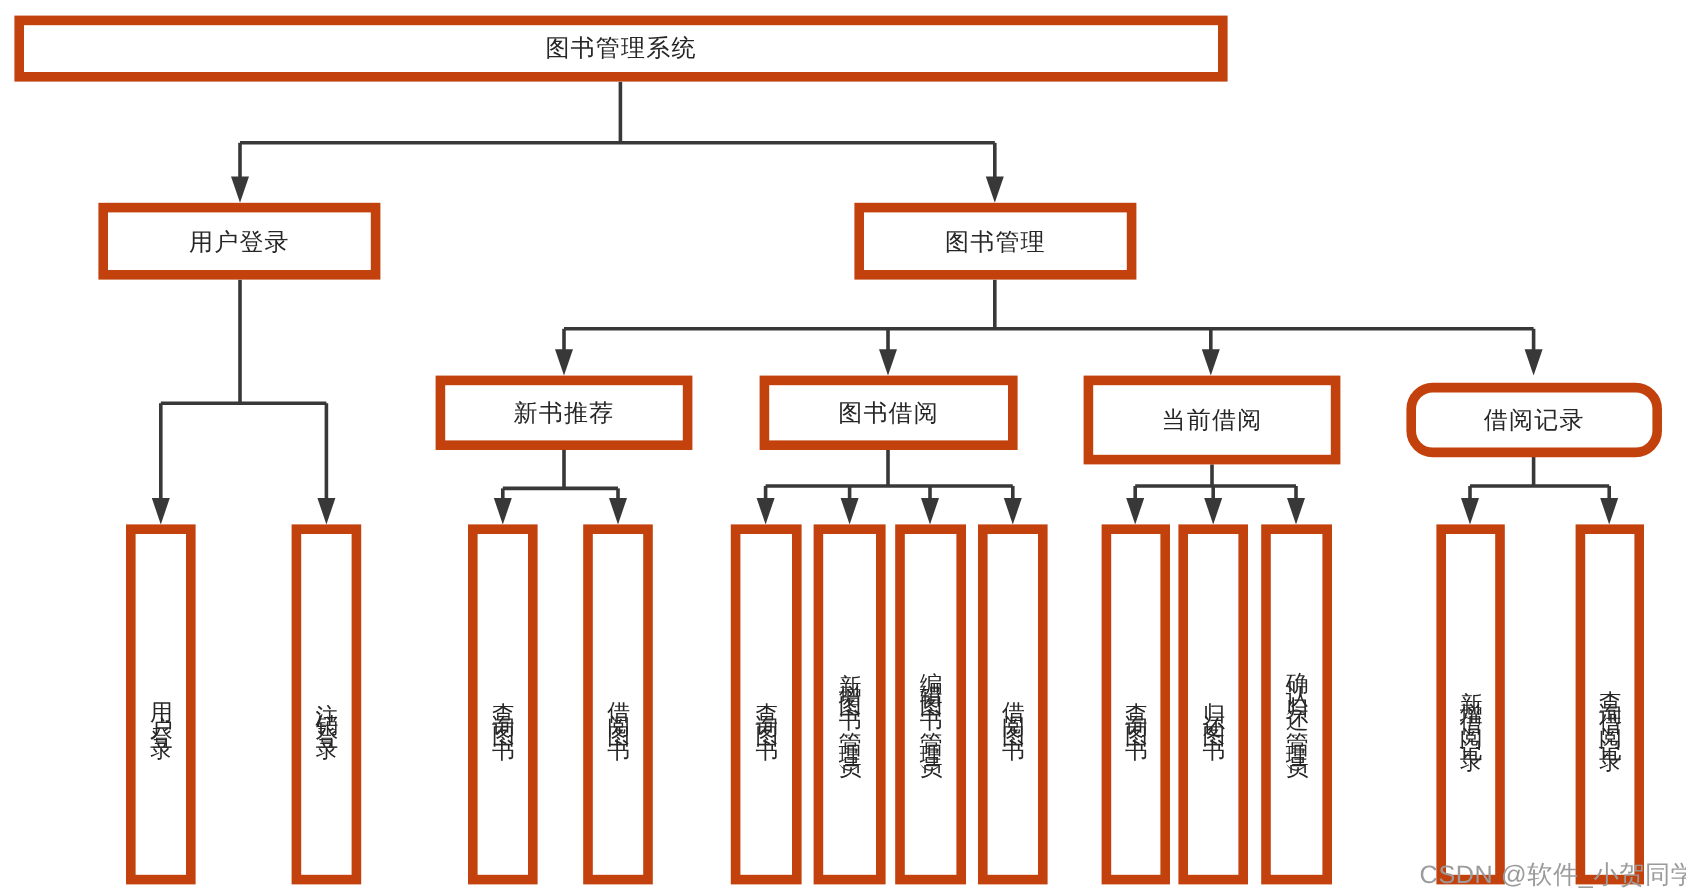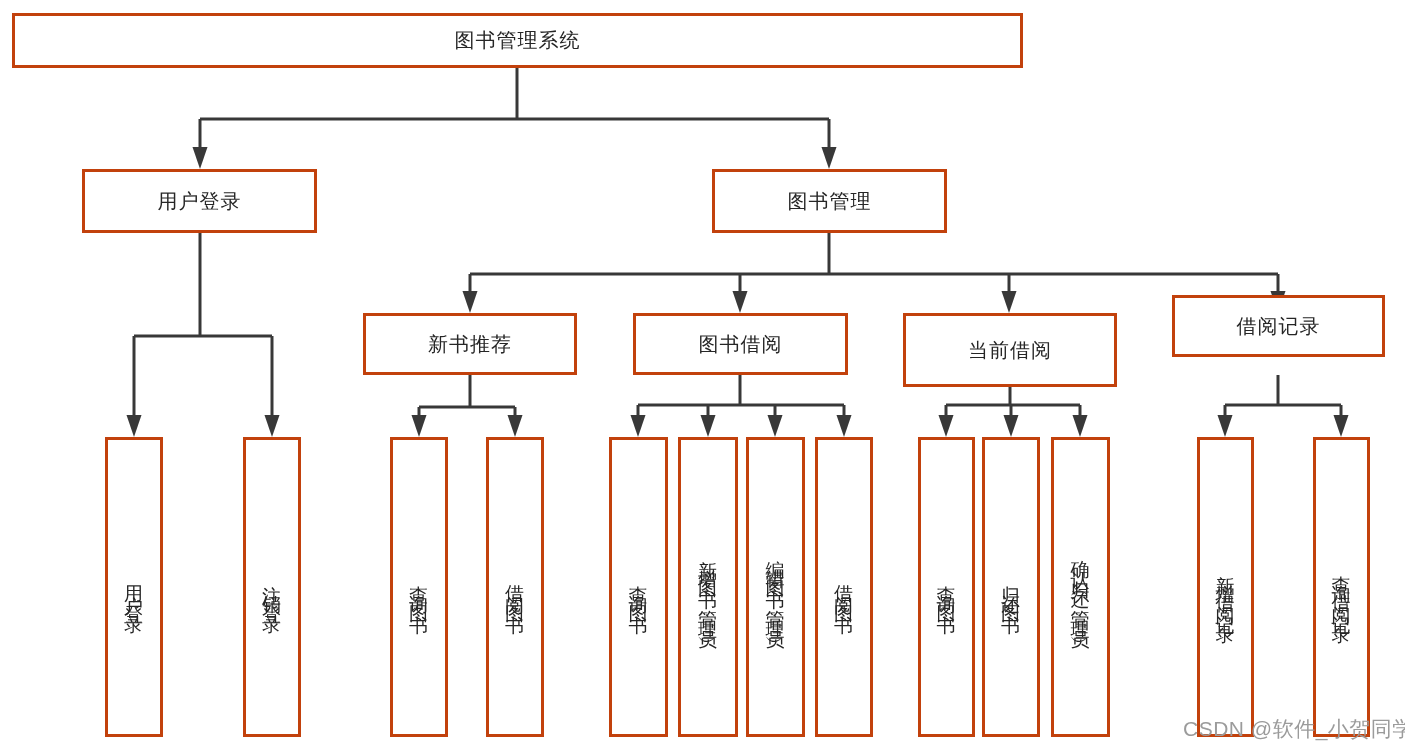--- a/index.html
+++ b/index.html
@@ -2,41 +2,41 @@
 <html><head>
 <meta charset="utf-8">
 <style>
   html,body{margin:0;padding:0;background:#ffffff;}
   .canvas{
     position:relative;width:1405px;height:747px;background:#ffffff;overflow:hidden;
     font-family:"Liberation Sans","DejaVu Sans",sans-serif;
   }
   .connectors{position:absolute;left:0;top:0;z-index:1;}
   .node{
-    position:absolute;box-sizing:border-box;border:3px solid #c2410c;background:#ffffff;
+    position:absolute;box-sizing:border-box;border:8px solid #c2410c;background:#ffffff;
     display:flex;align-items:center;justify-content:center;
     color:#262626;z-index:2;
   }
   .node.h span{font-size:20px;letter-spacing:1px;white-space:nowrap;}
   .node.v{align-items:flex-start;justify-content:center;}
   .node.v span{
     writing-mode:vertical-rl;text-orientation:mixed;
     font-size:19px;line-height:1;letter-spacing:10px;
     margin:auto 0;padding-top:6px;white-space:nowrap;
   }
   
   #n-root{left:12px;top:13px;width:1011px;height:55px;}
   
   #n-user-login{left:82px;top:169px;width:235px;height:64px;}
   #n-book-mgmt{left:712px;top:169px;width:235px;height:64px;}
   
   #n-new-book{left:363px;top:313px;width:214px;height:62px;}
   #n-book-borrow{left:633px;top:313px;width:215px;height:62px;}
   #n-current-borrow{left:903px;top:313px;width:214px;height:74px;}
-  #n-borrow-record{left:1172px;top:295px;width:213px;height:62px;}
+  #n-borrow-record{left:1172px;top:319px;width:213px;height:62px;border-radius:22px;}
   
   .node.v{top:437px;height:300px;}
   #n-g1c1{left:105px;width:58px;}
   #n-g1c2{left:243px;width:58px;}
   #n-g2c1{left:390px;width:58px;}
   #n-g2c2{left:486px;width:58px;}
   #n-g3c1{left:609px;width:59px;}
   #n-g3c2{left:678px;width:60px;}
   #n-g3c3{left:746px;width:59px;}
   #n-g3c4{left:815px;width:58px;}

